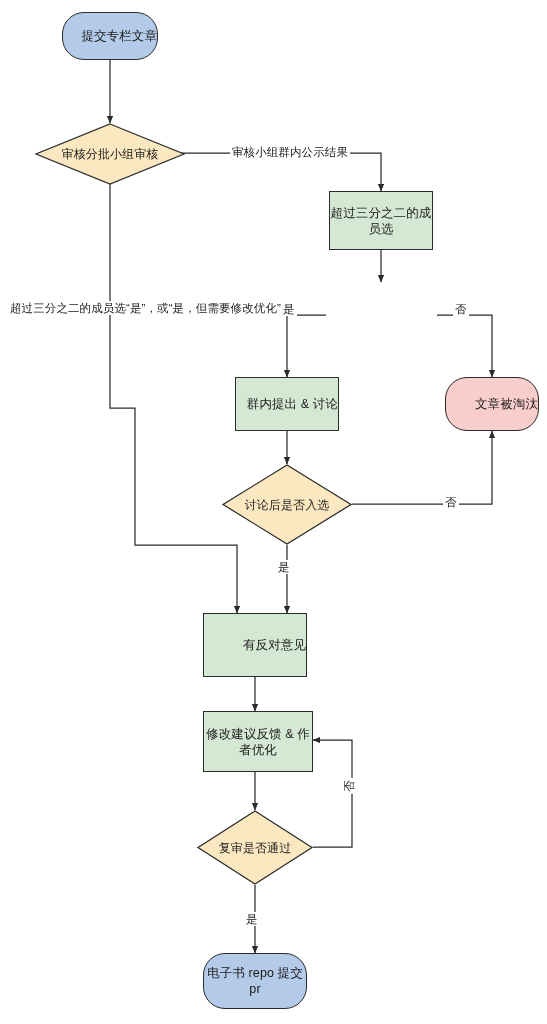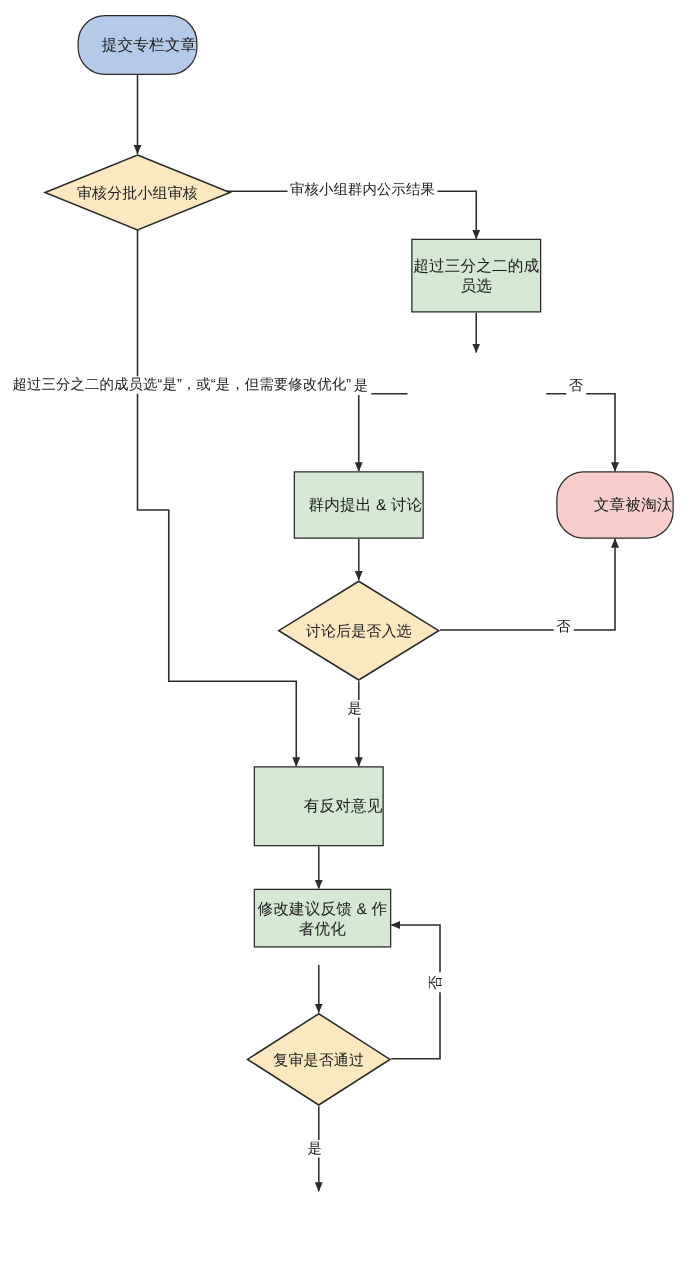--- a/index.html
+++ b/index.html
@@ -158,31 +158,34 @@
     <svg width="130" height="81" viewBox="0 0 130 81" xmlns="http://www.w3.org/2000/svg">
       <polygon points="65,1 129,40.5 65,80 1,40.5" fill="#fbe8c0" stroke="#2b2b2b" stroke-width="1.25"></polygon>
     </svg>
     <div class="diamond-label">讨论后是否入选</div>
   </div>
 
   <div class="node node-rect" style="left:203px; top:613px; width:104px; height:64px;">
     <span>有反对意见</span>
   </div>
 
-  <div class="node node-rect" style="left:203px; top:711px; width:110px; height:47px;">
+  <div class="node node-rect" style="left:203px; top:711px; width:110px; height:61px;">
     <span>修改建议反馈 &amp; 作者优化</span>
   </div>
 
   <div class="diamond-wrap" style="left:197px; top:810px; width:116px; height:75px;">
     <svg width="116" height="75" viewBox="0 0 116 75" xmlns="http://www.w3.org/2000/svg">
       <polygon points="58,1 115,37.5 58,74 1,37.5" fill="#fbe8c0" stroke="#2b2b2b" stroke-width="1.25"></polygon>
     </svg>
     <div class="diamond-label">复审是否通过</div>
   </div>
 
+  <div class="node node-round end" style="left:203px; top:953px; width:104px; height:56px;">
+    <span>电子书 repo 提交 pr</span>
+  </div>
 
   <div class="edge-label" style="left:230px; top:145px;">
     <span>审核小组群内公示结果</span>
   </div>
 
   <div class="edge-label" style="left:8px; top:301px;">
     <span>超过三分之二的成员选“是”，或“是，但需要修改优化”</span>
   </div>
 
   <div class="edge-label" style="left:281px; top:302px;">

